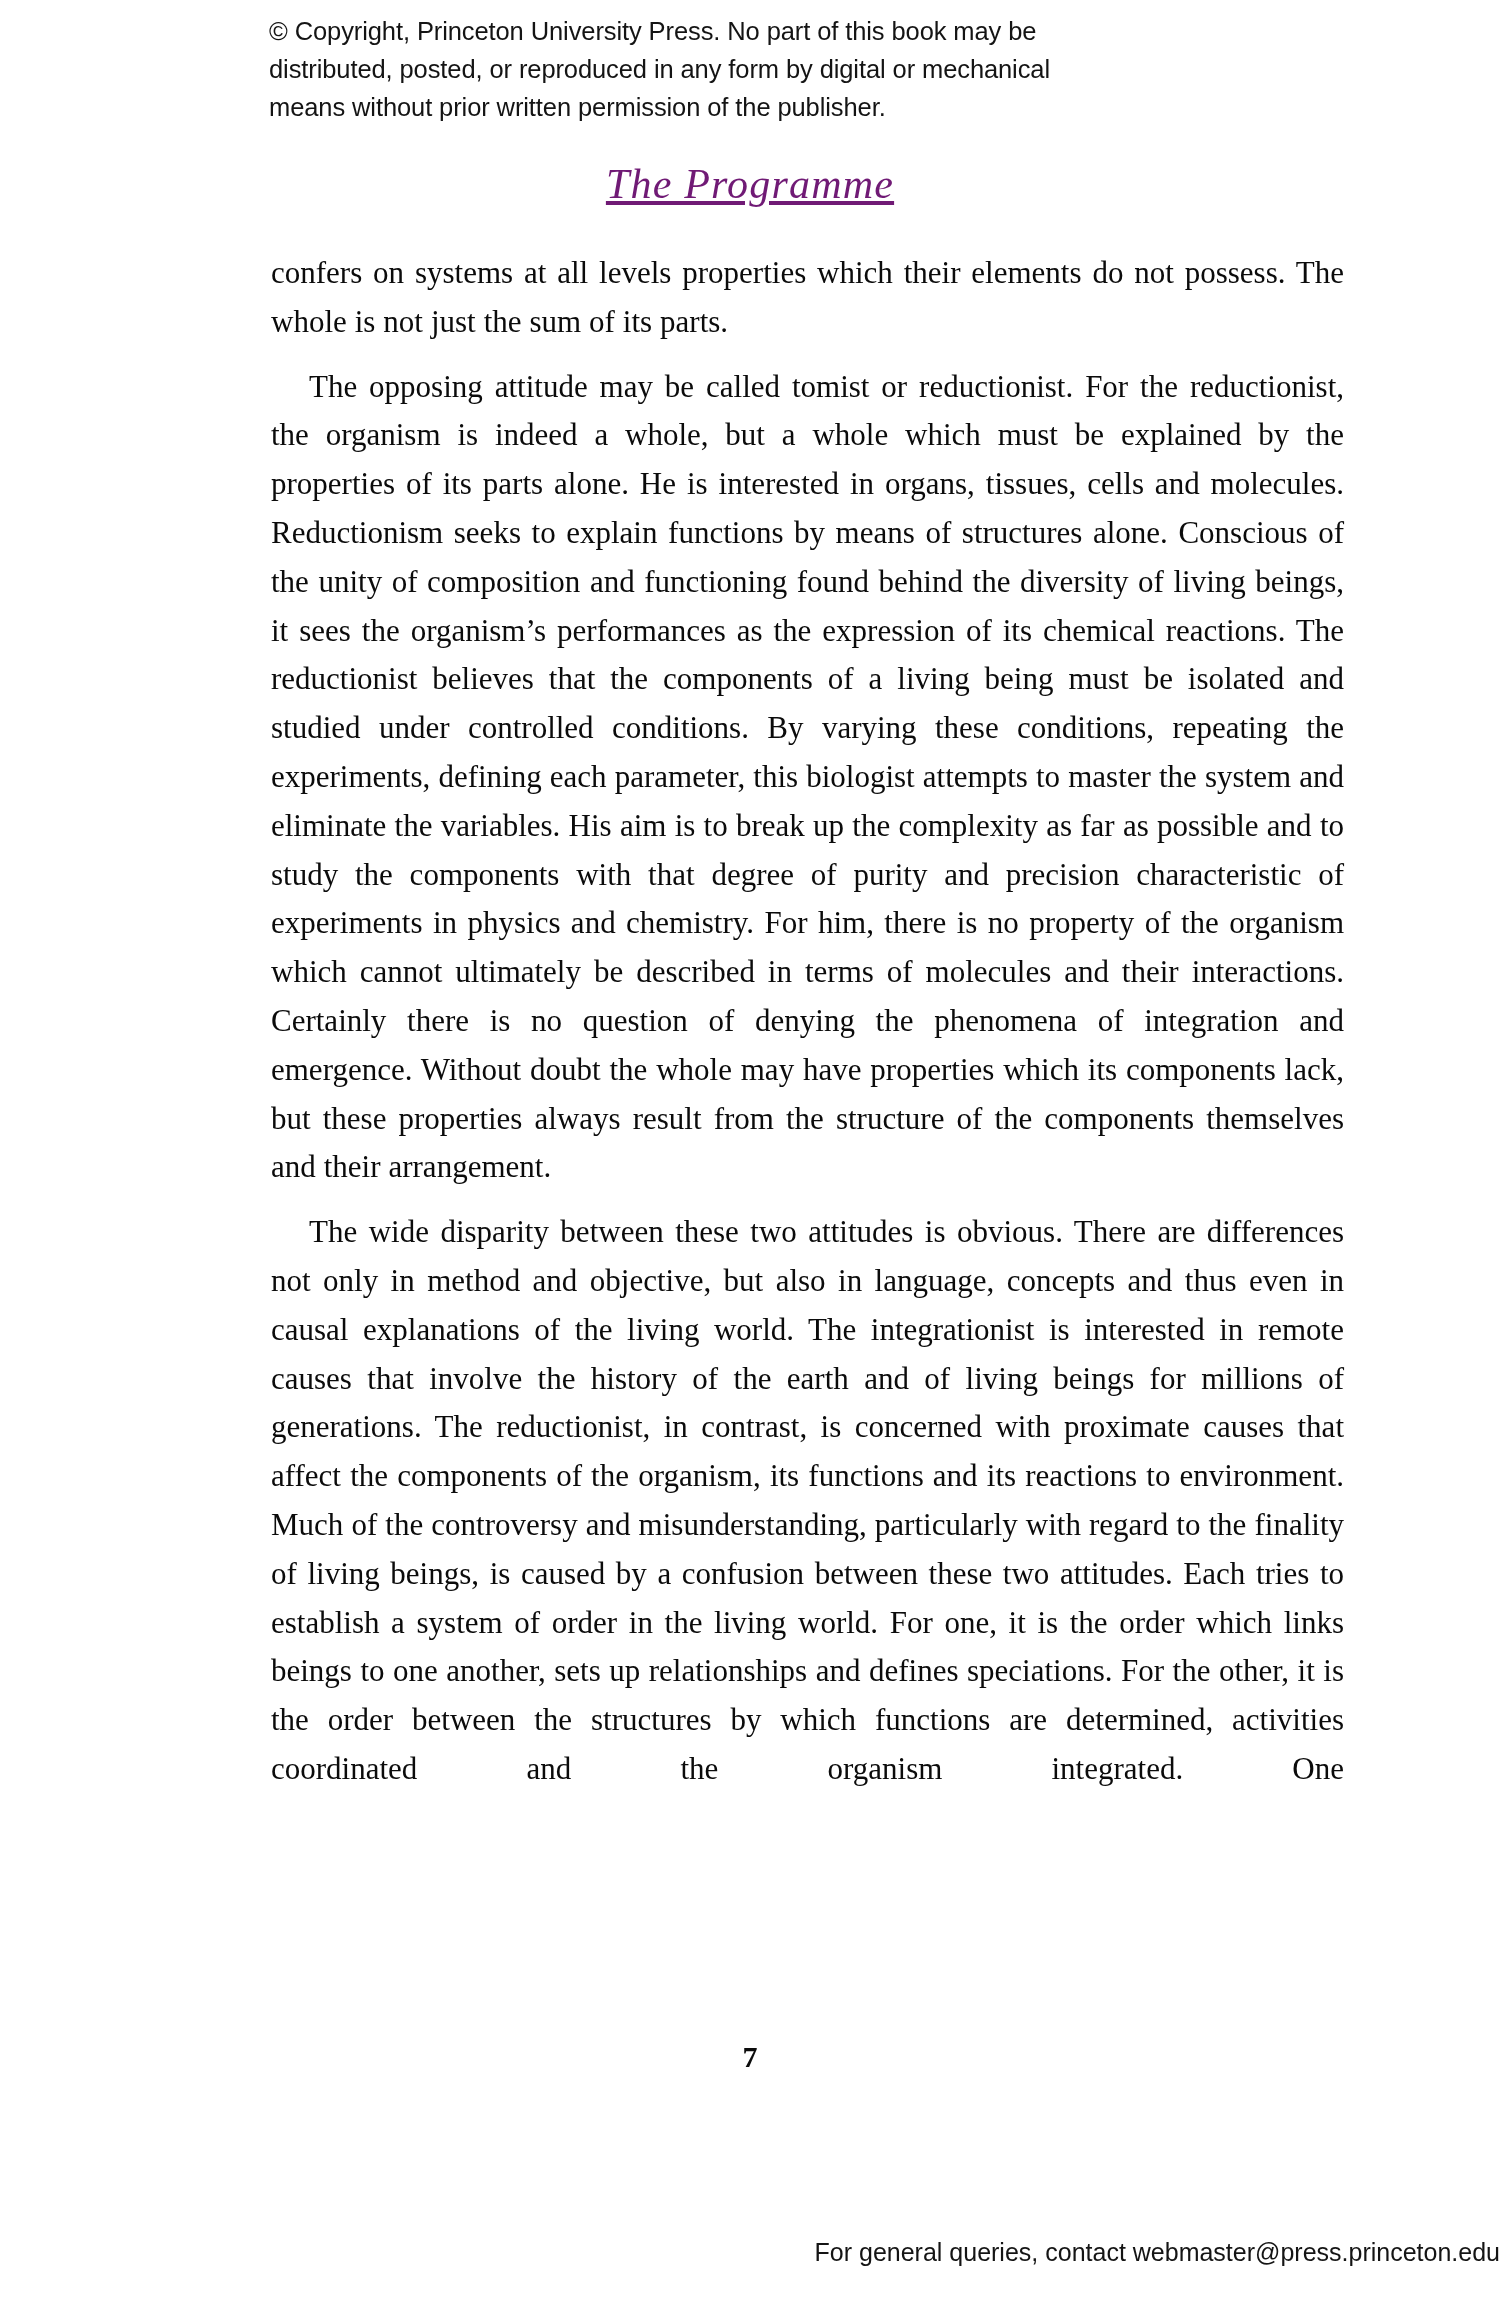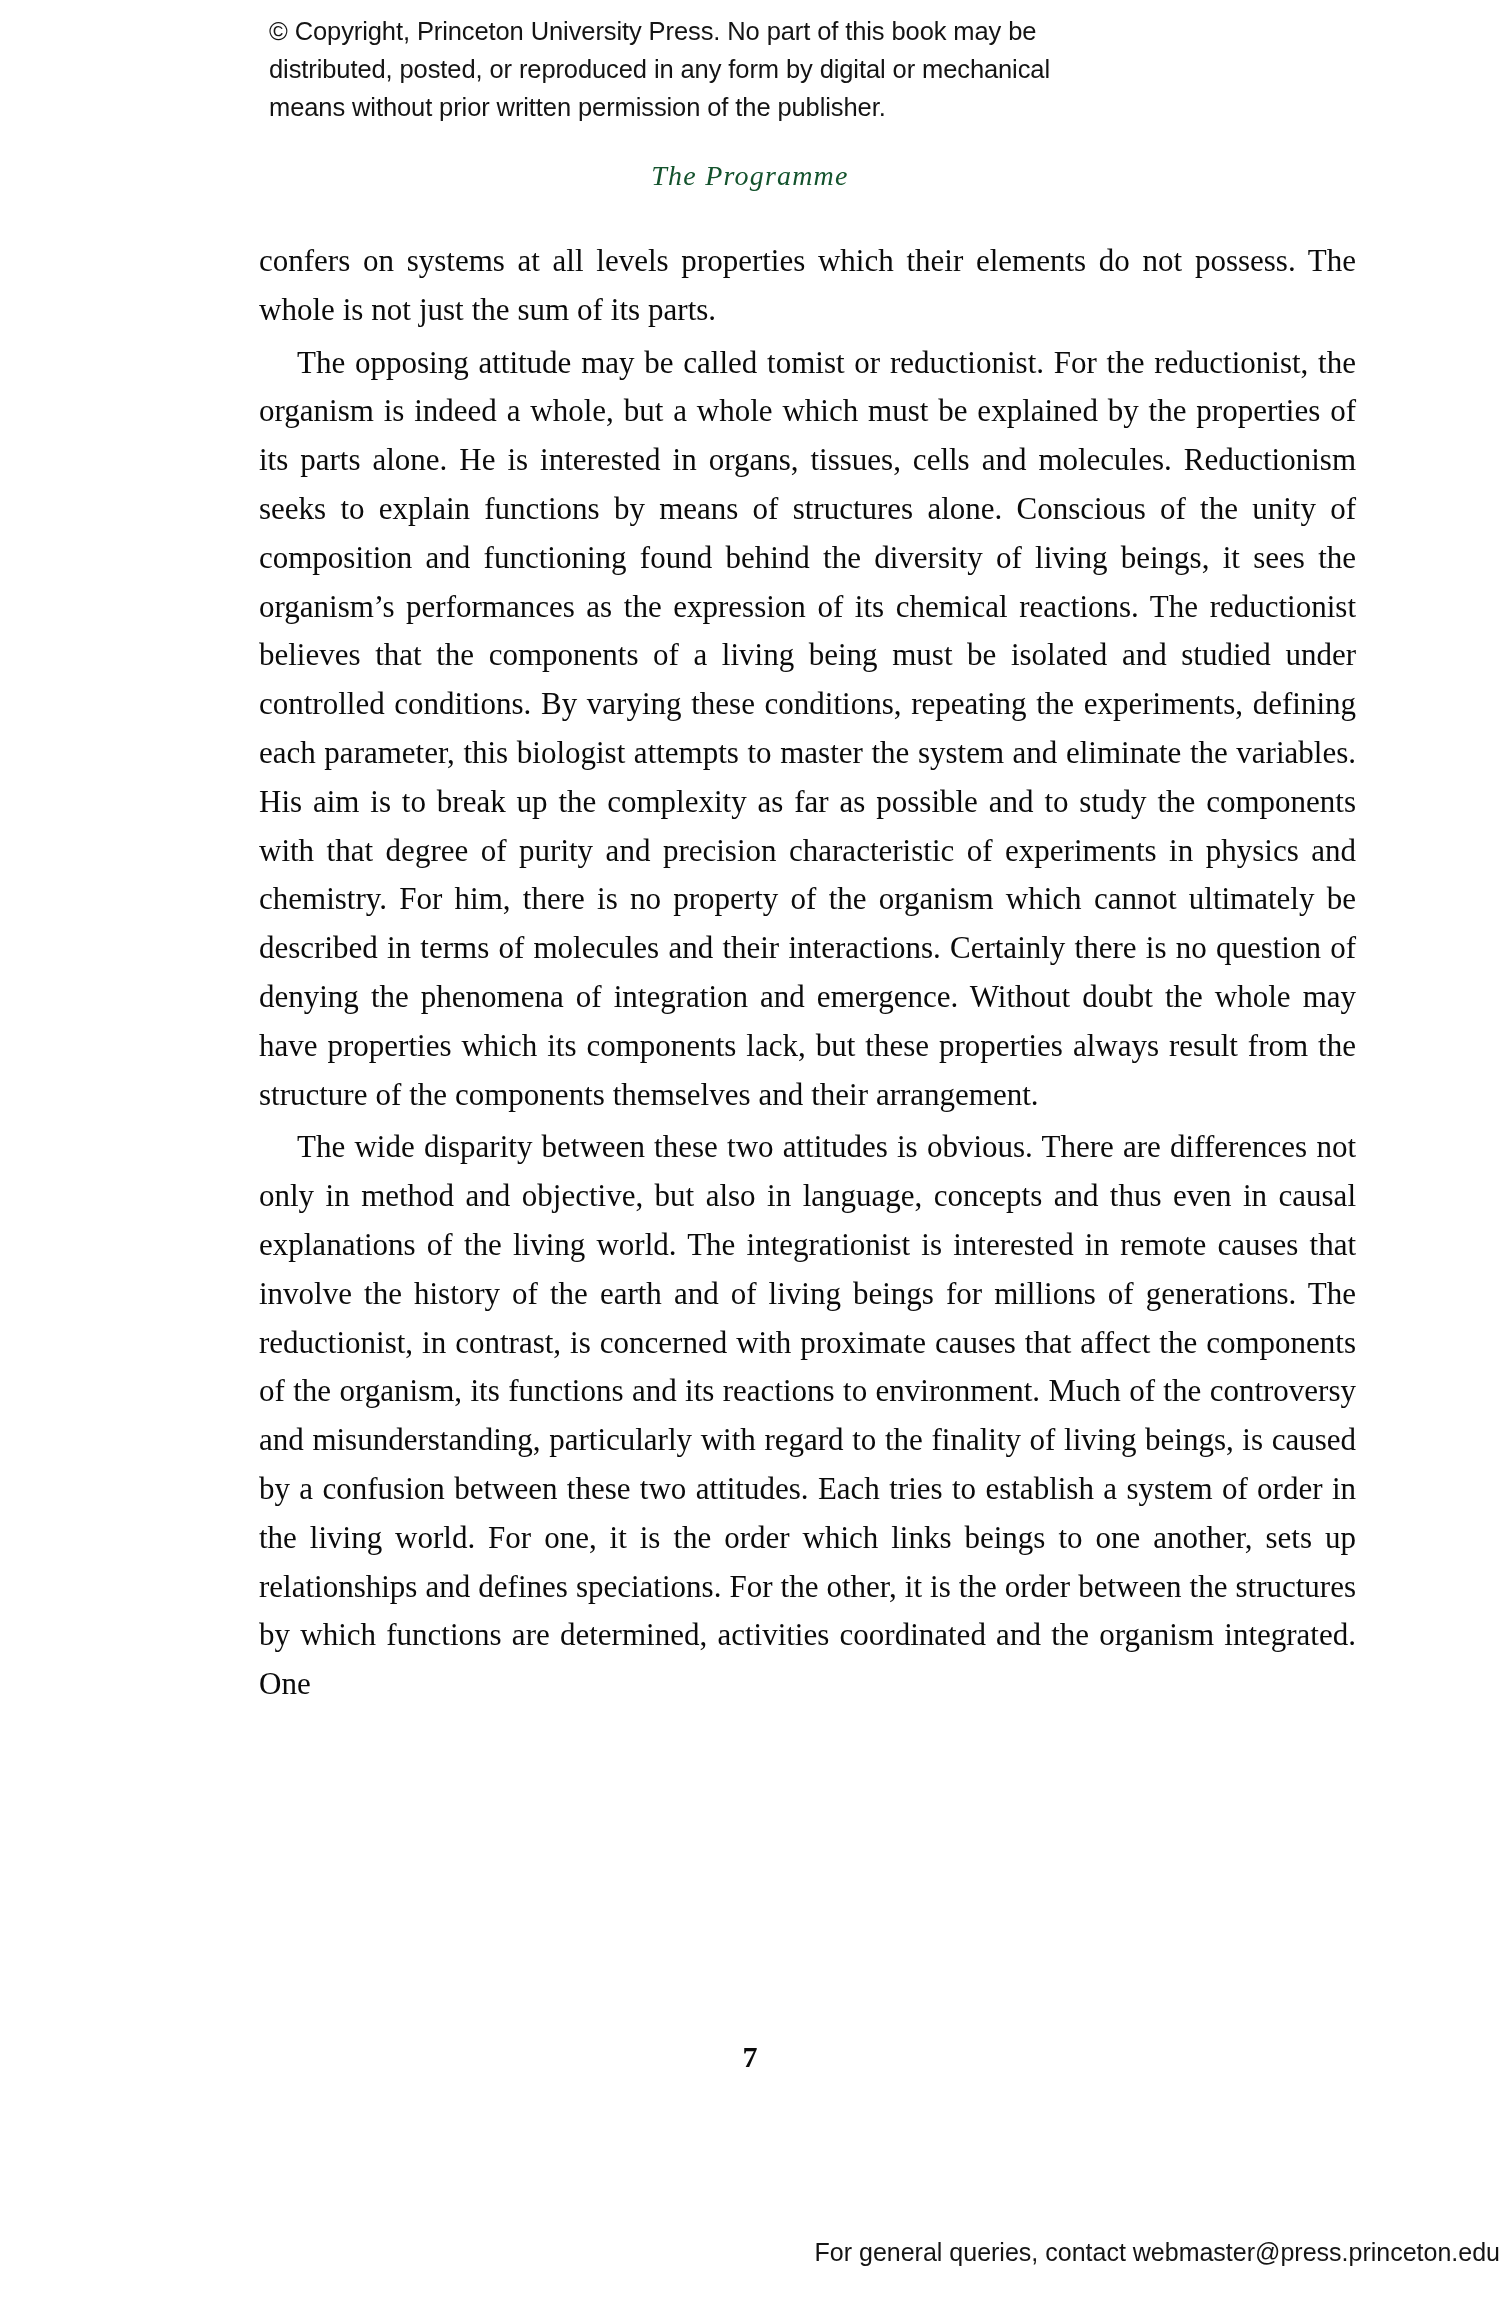--- a/index.html
+++ b/index.html
@@ -43,39 +43,40 @@
 
   
   .running-head {
     position: absolute;
     left: 0;
     right: 0;
     top: 160px;
     text-align: center;
     font-family: "Liberation Serif", serif;
     font-style: italic;
-    font-size: 28px;
+    font-size: 42px;
     letter-spacing: 1.2px;
-    color: #14532d;
+    color: #701a75;
+    text-decoration: underline;
   }
 
   
   .text-column {
     position: absolute;
     left: 255px;
     top: 233px;
     width: 1105px;
   }
 
   .para {
     font-family: "Liberation Serif", serif;
     font-size: 31px;
     line-height: 48.8px;
     color: #0b0b0b;
-    margin: 4px;
+    margin: 16px;
     text-align: justify;
     text-align-last: left;
     -webkit-hyphens: none;
     hyphens: none;
     word-spacing: 0.2px;
   }
   .para.indent {
     text-indent: 38px;
   }
   .para + .para {

